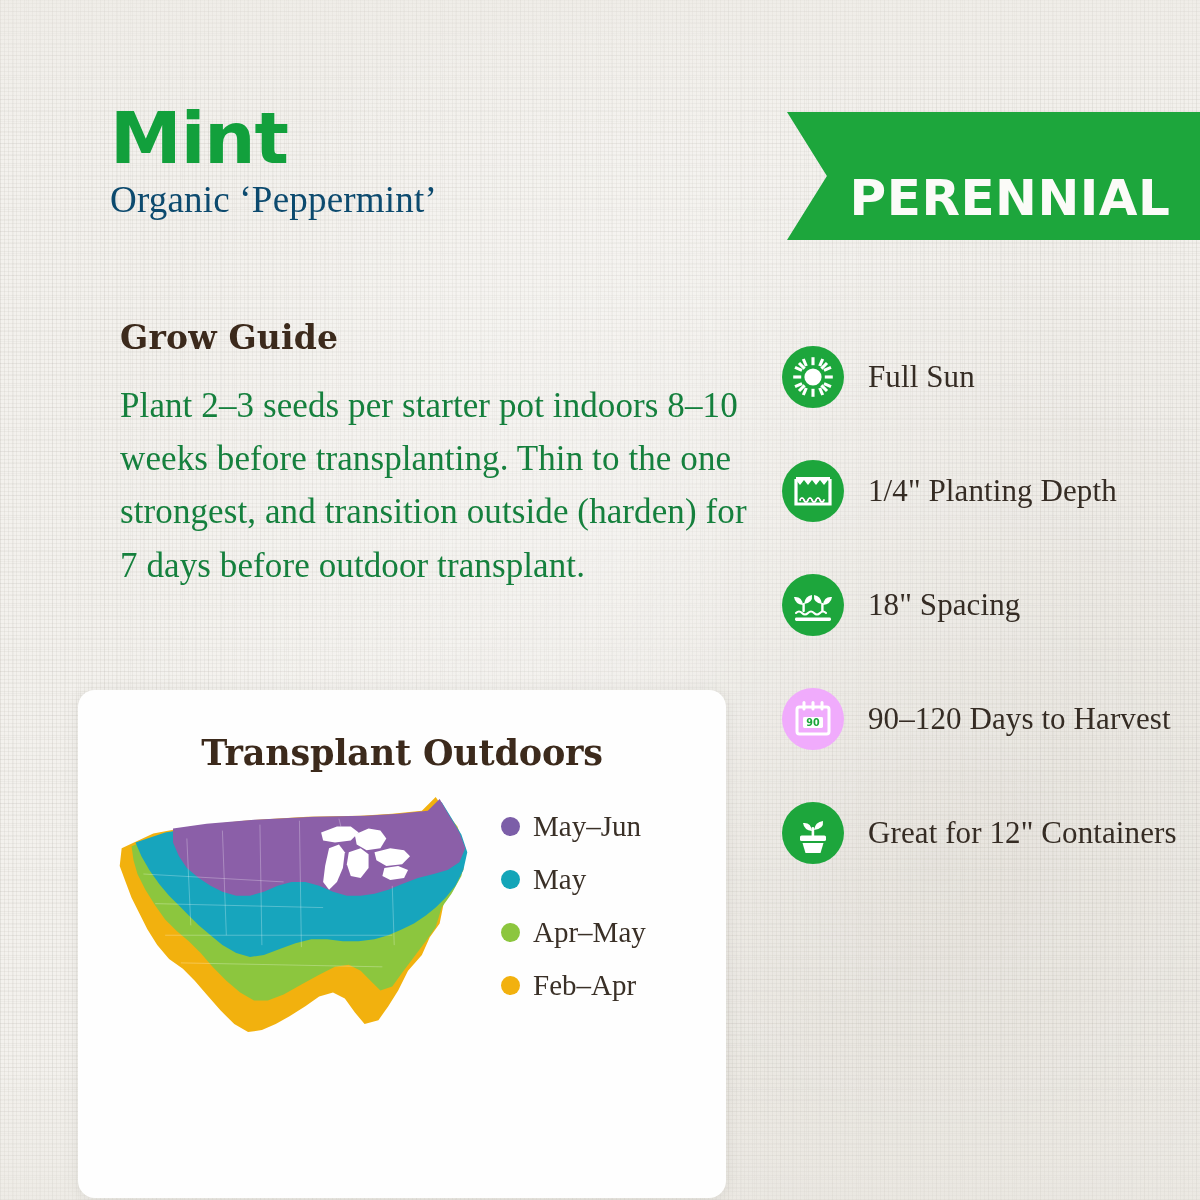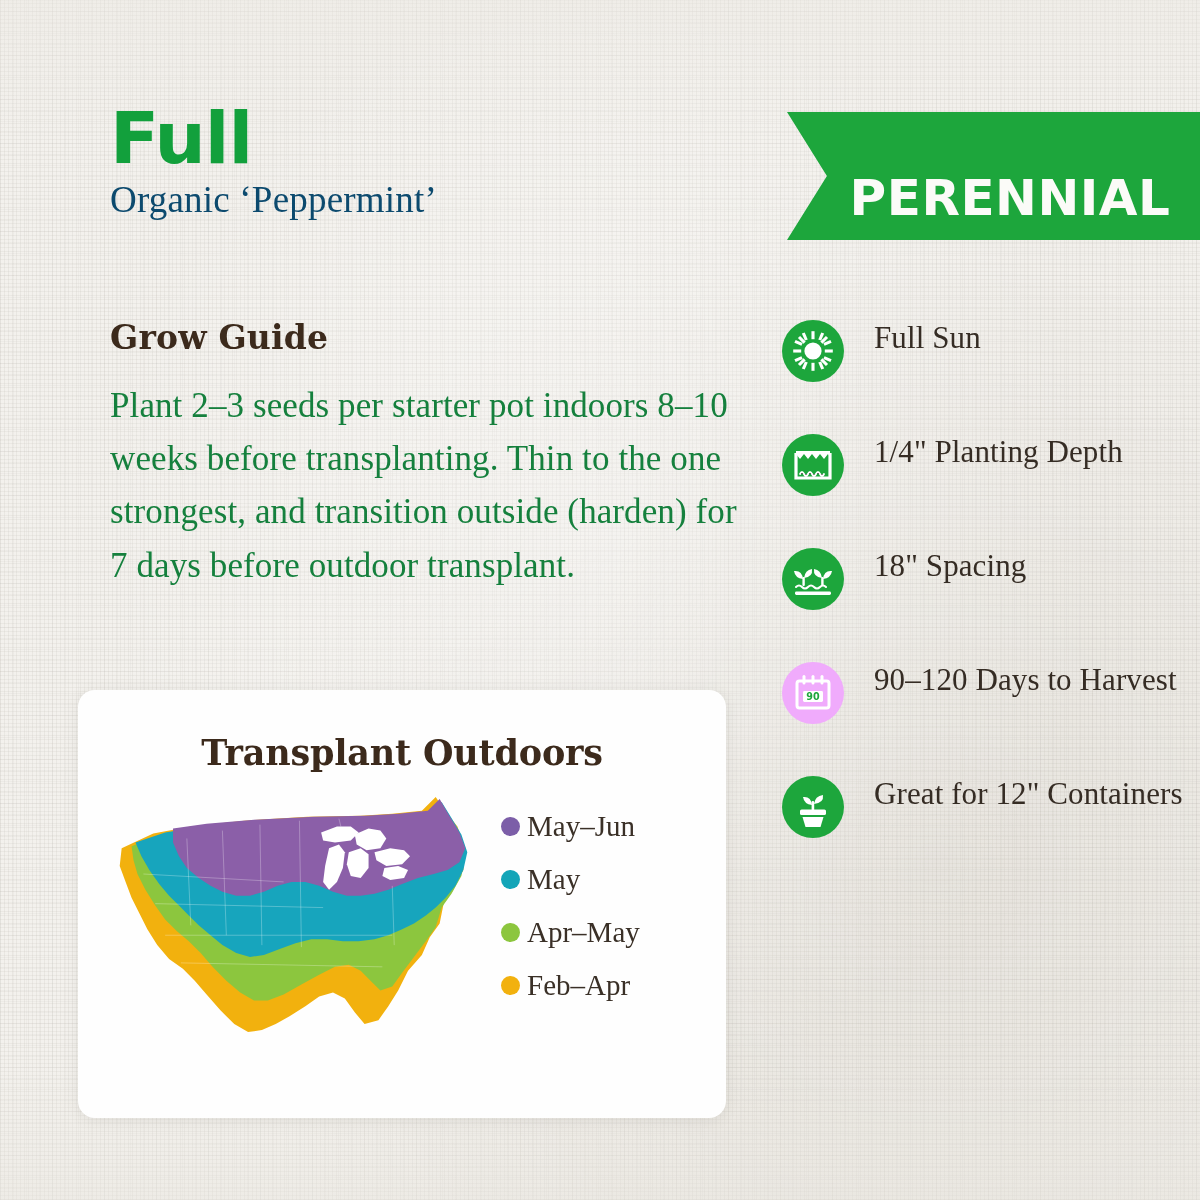--- a/index.html
+++ b/index.html
@@ -30,82 +30,82 @@
   #title-block{left:110px;top:104px;width:640px;}
   #plant-title{
     font-family:"DejaVu Sans", sans-serif;font-weight:bold;
     font-size:72px;line-height:.95;color:#12a03c;letter-spacing:-1px;margin:0;
   }
   #plant-variety{
     font-family:"Liberation Serif", serif;
     font-size:37px;color:#15803a;margin:8px 0 0 0;line-height:1.1;letter-spacing:.2px;
   }
 
-  #grow-guide{left:110px;top:318px;width:630px;}
+  #grow-guide{left:120px;top:318px;width:630px;}
   #grow-guide-title{
     font-family:"DejaVu Serif", serif;font-weight:bold;
     font-size:33px;color:#3c2a1c;margin:0 0 22px 0;letter-spacing:.2px;
   }
   #grow-guide-body{
     font-family:"Liberation Serif", serif;
     font-size:35px;line-height:1.52;color:#15803d;margin:0;letter-spacing:.1px;
   }
 
   
   #map-card{
-    left:78px;top:690px;width:648px;height:428px;
+    left:78px;top:690px;width:648px;height:508px;
     background:#fefefe;border-radius:17px;
     box-shadow:0 2px 14px rgba(90,85,75,.10);
     z-index:3;
   }
   #map-card-title{
     font-family:"DejaVu Serif", serif;font-weight:bold;
     font-size:35px;color:#3c2a1c;text-align:center;
     margin:0;padding-top:42px;letter-spacing:-.2px;
   }
   #map-body{display:flex;align-items:center;padding:14px 0 0 18px;}
   #usmap{width:395px;height:255px;flex:0 0 auto;}
   #map-legend{margin-left:10px;display:flex;flex-direction:column;gap:20px;padding-bottom:18px;}
-  .legend-row{display:flex;align-items:center;gap:7px;}
+  .legend-row{display:flex;align-items:center;gap:13px;}
   .legend-dot{width:19px;height:19px;border-radius:50%;flex:0 0 auto;}
   .legend-label{font-family:"Liberation Serif", serif;font-size:29px;color:#3a3027;white-space:nowrap;}
 
   
   #banner{
     left:787px;top:112px;width:420px;height:128px;
     background:#1da63c;
     clip-path:polygon(0 0, 100% 0, 100% 100%, 0 100%, 9.5% 50%);
     display:flex;align-items:center;justify-content:center;
   }
   #banner-label{
     font-family:"DejaVu Sans", sans-serif;font-weight:bold;
     font-size:50px;color:#fbfbf8;letter-spacing:.5px;padding-left:26px;margin-top:44px;
   }
 
   
   #facts{left:782px;top:320px;width:410px;display:flex;flex-direction:column;}
-  .fact-row{display:flex;align-items:flex-start;gap:30px;height:114px;}
+  .fact-row{display:flex;align-items:center;gap:24px;height:114px;}
   .fact-icon{
     width:62px;height:62px;border-radius:50%;background:#1da63c;
     flex:0 0 auto;display:flex;align-items:center;justify-content:center;
   }
   .fact-icon svg{display:block;}
   .fact-label{
     font-family:"Liberation Serif", serif;font-size:31px;line-height:1.17;
     color:#352c24;letter-spacing:.1px;
   }
 </style>
 </head>
 <body>
 
 <div id="texture"></div>
 <div id="vign"></div>
 
 <div class="layer" id="title-block">
-  <h1 id="plant-title" style="color: rgb(18, 160, 60);">Full</h1>
+  <h1 id="plant-title" style="color: rgb(18, 160, 60);">Mint</h1>
   <p id="plant-variety" style="color: #0c4a6e;">Organic ‘Peppermint’</p>
 </div>
 
 <div class="layer" id="grow-guide">
   <h2 id="grow-guide-title">Grow Guide</h2>
   <p id="grow-guide-body">Plant 2–3 seeds per starter pot indoors 8–10 weeks before transplanting. Thin to the one strongest, and transition outside (harden) for 7 days before outdoor transplant.</p>
 </div>
 
 <div class="layer" id="map-card">
   <h3 id="map-card-title">Transplant Outdoors</h3>

